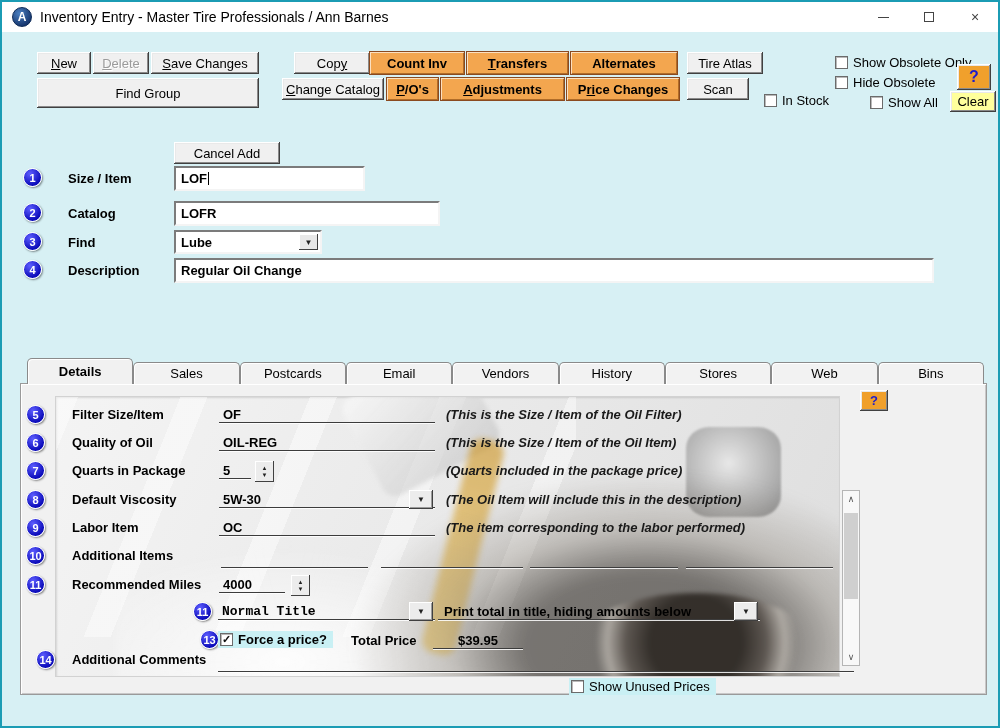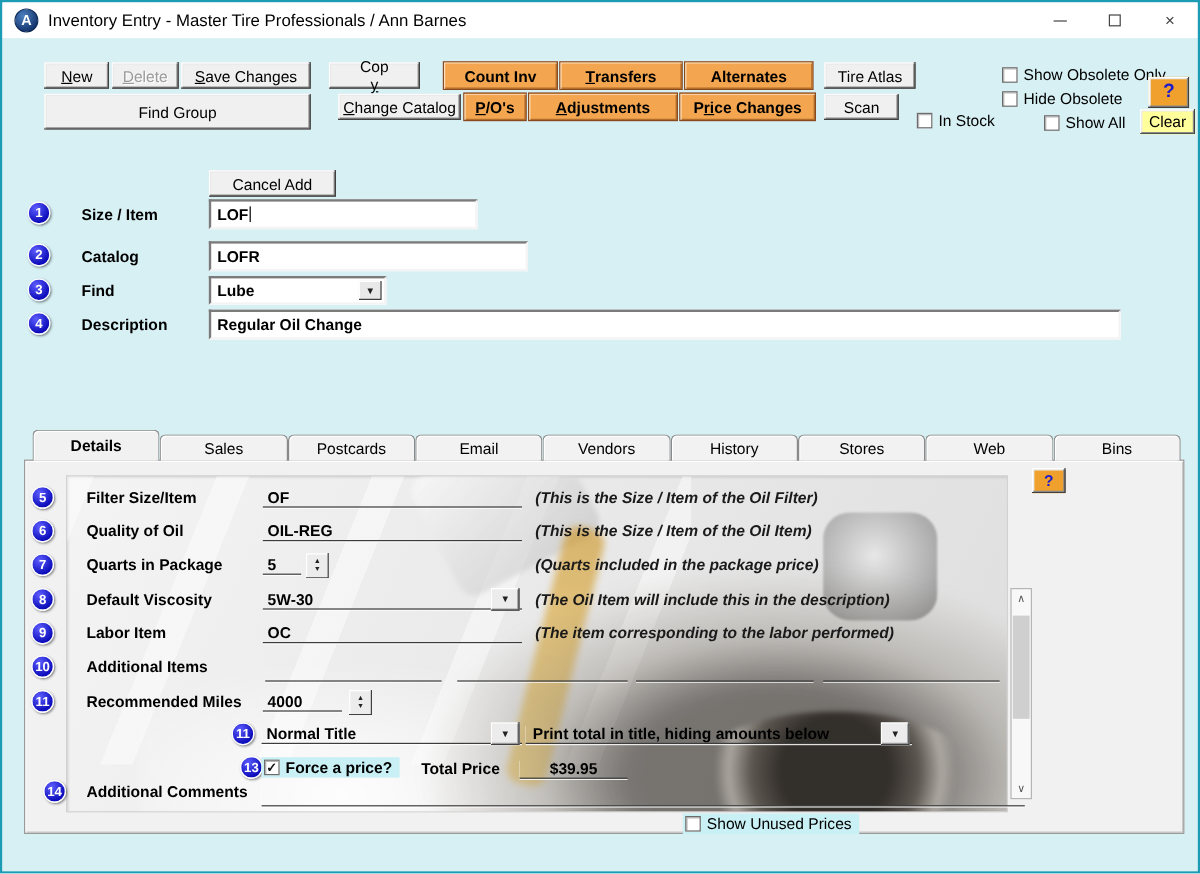--- a/index.html
+++ b/index.html
@@ -138,21 +138,21 @@
     <div class="abs btn3d btn-disabled" style="left:91px; top:20px; width:56px; height:22px;">
         <span></span>
         <u>D</u>
         <span>elete</span>
       </div>
     <div class="abs btn3d" style="left:149px; top:20px; width:108px; height:22px;">
         <span></span>
         <u>S</u>
         <span>ave Changes</span>
       </div>
-    <div class="abs btn3d" style="left:272px; top:20px; width:76px; height:22px;flex-direction:column;">
+    <div class="abs btn3d" style="left:292px; top:20px; width:76px; height:22px;">
         <span>Cop</span>
         <u>y</u>
         <span></span>
       </div>
     <div class="abs btn3d btn-orange" style="left:368px; top:20px; width:94px; height:22px;">Count Inv</div>
     <div class="abs btn3d btn-orange" style="left:465px; top:20px; width:101px; height:22px;">
         <span></span>
         <u>T</u>
         <span>ransfers</span>
       </div>
@@ -200,21 +200,21 @@
     </div>
     <div class="abs btn3d btn-help" style="left:955px; top:32px; width:34px; height:26px;">
         <span>?</span>
       </div>
     <div class="abs btn3d btn-yellow" style="left:948px; top:59px; width:46px; height:21px;">Clear</div>
 
     <div class="abs btn3d" style="left:172px; top:110px; width:106px; height:22px;">Cancel Add</div>
 
     <div class="abs badge" style="left:21px; top:136px;">1</div>
     <div class="abs flabel" style="left:66px; top:139px;">Size / Item</div>
-    <div class="abs sunken" style="left:172px; top:134px; width:224px; height:25px;">
+    <div class="abs sunken" style="left:172px; top:134px; width:191px; height:25px;">
       <div class="field-val"><span>LOF</span><span class="caret"></span></div>
     </div>
 
     <div class="abs badge" style="left:21px; top:171px;">2</div>
     <div class="abs flabel" style="left:66px; top:174px;">Catalog</div>
     <div class="abs sunken" style="left:172px; top:169px; width:266px; height:25px;">
       <div class="field-val">LOFR</div>
     </div>
 
     <div class="abs badge" style="left:21px; top:200px;">3</div>
@@ -301,21 +301,21 @@
 
       <div class="abs badge row-el" style="left:5px; top:191px;">11</div>
       <div class="abs flabel row-el" style="left:51px; top:193px;">Recommended Miles</div>
       <div class="abs flat-val uline row-el" style="left:198px; top:193px; width:66px; padding-left:4px;">4000</div>
       <div class="abs spinner row-el" style="left:270px; top:191px;">
         <span>▲</span>
         <span>▼</span>
       </div>
 
       <div class="abs badge row-el" style="left:172px; top:218px;">11</div>
-      <div class="abs flat-val uline row-el" style="left:197px; top:220px; width:217px; padding-left:4px;">Normal Title</div>
+      <div class="abs flat-val uline row-el" style="left:197px; top:220px; width:217px; padding-left:4px;font-family:Liberation Mono, monospace;">Normal Title</div>
       <div class="abs dd-flat row-el" style="left:388px; top:218px;">
           <span>▼</span>
         </div>
       <div class="abs flat-val uline row-el" style="left:417px; top:220px; width:322px; padding-left:6px;">Print total in title, hiding amounts below</div>
       <div class="abs dd-flat row-el" style="left:713px; top:218px;">
           <span>▼</span>
         </div>
 
       <div class="abs badge row-el" style="left:179px; top:246px;">13</div>
       <div class="abs chk-row cyan-hl row-el" style="left:197px; top:247px; padding:1px 6px 1px 2px; font-weight:bold;">

